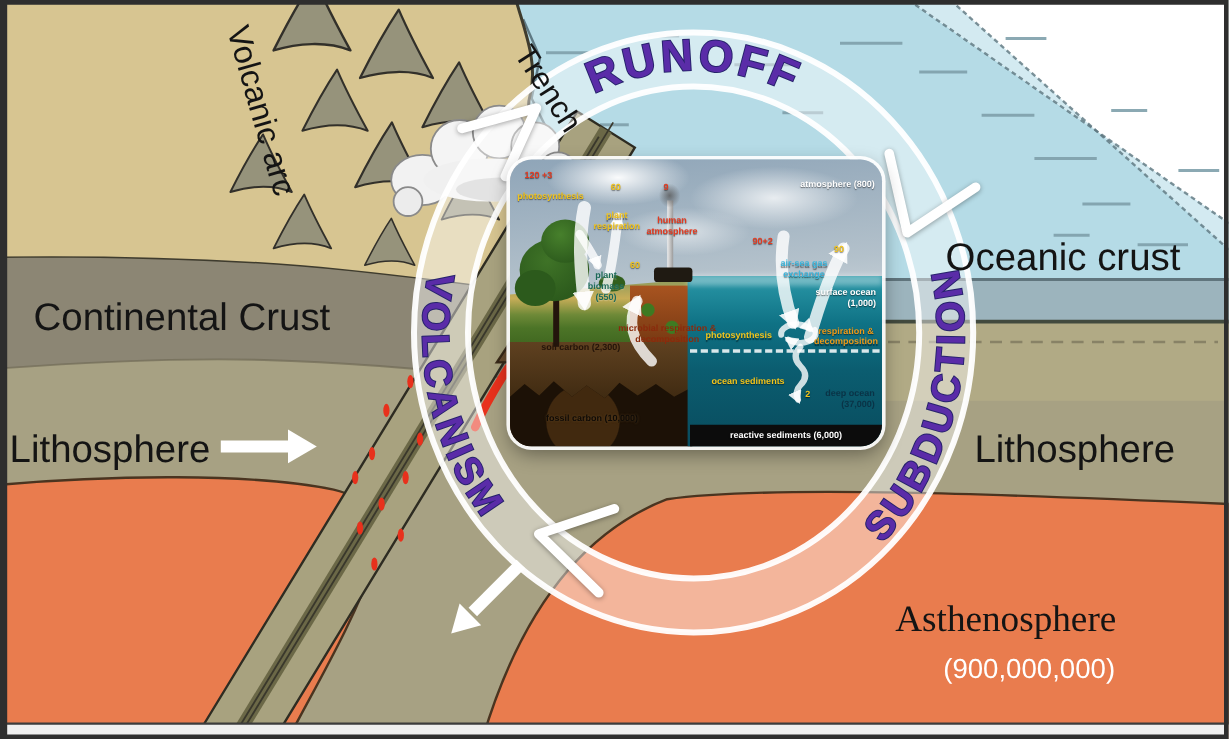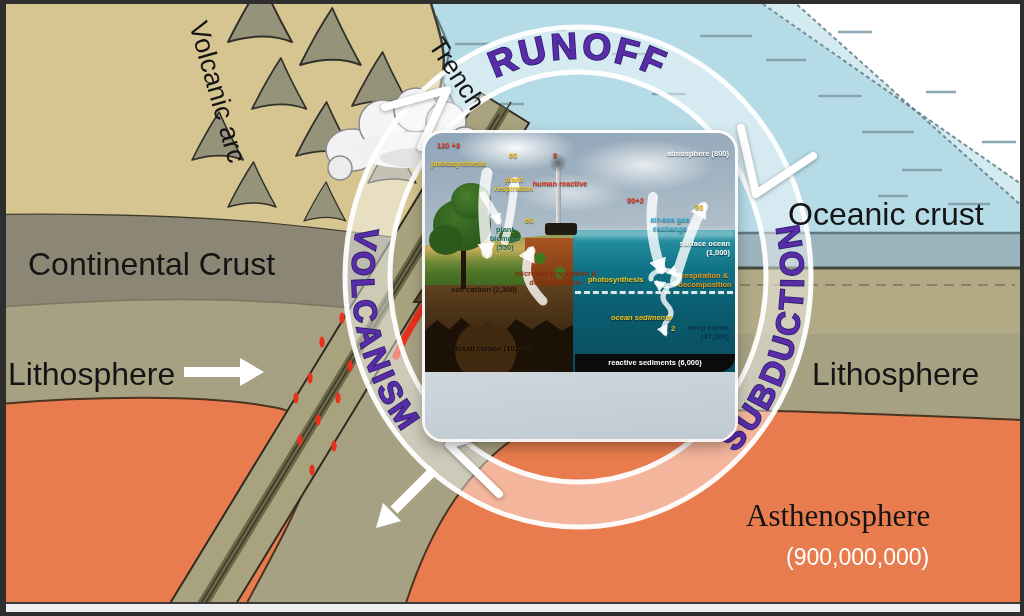--- a/index.html
+++ b/index.html
@@ -10,21 +10,21 @@
   .lbl.white{color:#ffffff;font-size:23px;}
   .rot{transform-origin:left top;}
   .frame{position:absolute;inset:0;border:4px solid #2e2e2e;border-left-width:6px;
          box-sizing:border-box;pointer-events:none;z-index:60;}
   
   .cycle-text{font-family:"Liberation Sans",sans-serif;font-weight:bold;fill:#5a2ca8;
               stroke:#26236b;stroke-width:1.6px;paint-order:stroke;letter-spacing:3px;}
   .ringhead{stroke:#ffffff;stroke-width:8;fill:none;stroke-linejoin:round;stroke-linecap:round;
             filter:drop-shadow(0 1px 2px rgba(0,0,0,.35));}
   
-  .inset{position:absolute;left:425px;top:133px;width:310px;height:306px;border-radius:18px;
+  .inset{position:absolute;left:425px;top:133px;width:310px;height:239px;border-radius:18px;
          overflow:hidden;z-index:30;
          box-shadow:0 0 0 3px rgba(255,255,255,.92),0 6px 16px rgba(0,0,0,.4);
          background:linear-gradient(175deg,#8fa5b8 0%,#b3c1cb 40%,#d4dbe0 62%,#bfcad2 100%);}
   .inset *{position:absolute;}
   .cloud{border-radius:50%;background:radial-gradient(closest-side,rgba(255,255,255,.95),rgba(255,255,255,0));}
   .ilbl{font-size:7.5px;font-weight:bold;line-height:1.2;white-space:normal;
         text-shadow:0 1px 1px rgba(0,0,0,.55);}
   .yel{color:#f2c41c;} .red{color:#e43a20;} .wht{color:#ffffff;}
   .ctr{text-align:center;} .rgt{text-align:right;}
 </style>
@@ -219,34 +219,34 @@
         <path d="M254,142 a13,8 0 0 1 -22,8" stroke-width="5" marker-end="url(#ahs)"></path>
         <path d="M242,156 q-8,8 0,16 q8,8 0,16 q-5,5 -2,12" stroke-width="5" marker-end="url(#ahs)"></path>
       </g>
     </svg>
 
     <div class="ilbl red" style="left:12px;top:8px;">120 +3</div>
     <div class="ilbl yel" style="left:6px;top:26px;">photosynthesis</div>
     <div class="ilbl yel" style="left:84px;top:18px;">60</div>
     <div class="ilbl yel ctr" style="left:62px;top:42px;width:54px;">plant respiration</div>
     <div class="ilbl red" style="left:128px;top:18px;">9</div>
-    <div class="ilbl red ctr" style="left:104px;top:46px;width:62px;">human reactive</div>
+    <div class="ilbl red ctr" style="left:104px;top:46px;width:62px;">human atmosphere</div>
     <div class="ilbl wht rgt" style="right:6px;top:16px;">atmosphere (800)</div>
     <div class="ilbl yel" style="left:100px;top:83px;">60</div>
     <div class="ilbl ctr" style="left:56px;top:92px;width:48px;color:#1d6a58;text-shadow:0 1px 1px rgba(255,255,255,.25);">plant biomass (550)</div>
     <div class="ilbl ctr" style="left:86px;top:136px;width:90px;color:#8a2a0c;text-shadow:none;text-align:center;">microbial respiration &amp; decomposition</div>
     <div class="ilbl" style="left:26px;top:152px;color:#24140a;text-shadow:none;">soil carbon (2,300)</div>
     <div class="ilbl" style="left:30px;top:211px;color:#0e0a06;text-shadow:0 0 2px rgba(120,90,50,.6);">fossil carbon (10,000)</div>
     <div class="ilbl red" style="left:202px;top:63px;">90+2</div>
     <div class="ilbl yel" style="left:270px;top:70px;">90</div>
     <div class="ilbl ctr" style="left:212px;top:82px;width:66px;color:#3cb6dc;">air-sea gas exchange</div>
     <div class="ilbl wht rgt" style="right:5px;top:106px;width:62px;">surface ocean (1,000)</div>
     <div class="ilbl yel" style="left:163px;top:142px;">photosynthesis</div>
     <div class="ilbl ctr" style="left:252px;top:138px;width:56px;color:#eb9a1a;">respiration &amp; decomposition</div>
-    <div class="ilbl yel" style="left:186px;top:180px;font-style:italic;">ocean sediments</div>
+    <div class="ilbl yel" style="left:168px;top:180px;">ocean sediments</div>
     <div class="ilbl yel" style="left:246px;top:191px;">2</div>
     <div class="ilbl rgt" style="right:6px;top:190px;width:60px;color:#0a3346;text-shadow:none;">deep ocean (37,000)</div>
     <div class="ilbl wht ctr" style="left:150px;top:225px;right:0;">reactive sediments (6,000)</div>
   </div>
 
   <div class="lbl rot" style="left:212px;top:18px;font-size:27px;transform:rotate(74deg);">Volcanic arc</div>
   <div class="lbl rot" style="left:448px;top:32px;font-size:26px;transform:rotate(57deg);">Trench</div>
   <div class="lbl" style="left:28px;top:246px;">Continental Crust</div>
   <div class="lbl" style="left:8px;top:356px;">Lithosphere</div>
   <div class="lbl" style="left:812px;top:356px;">Lithosphere</div>

